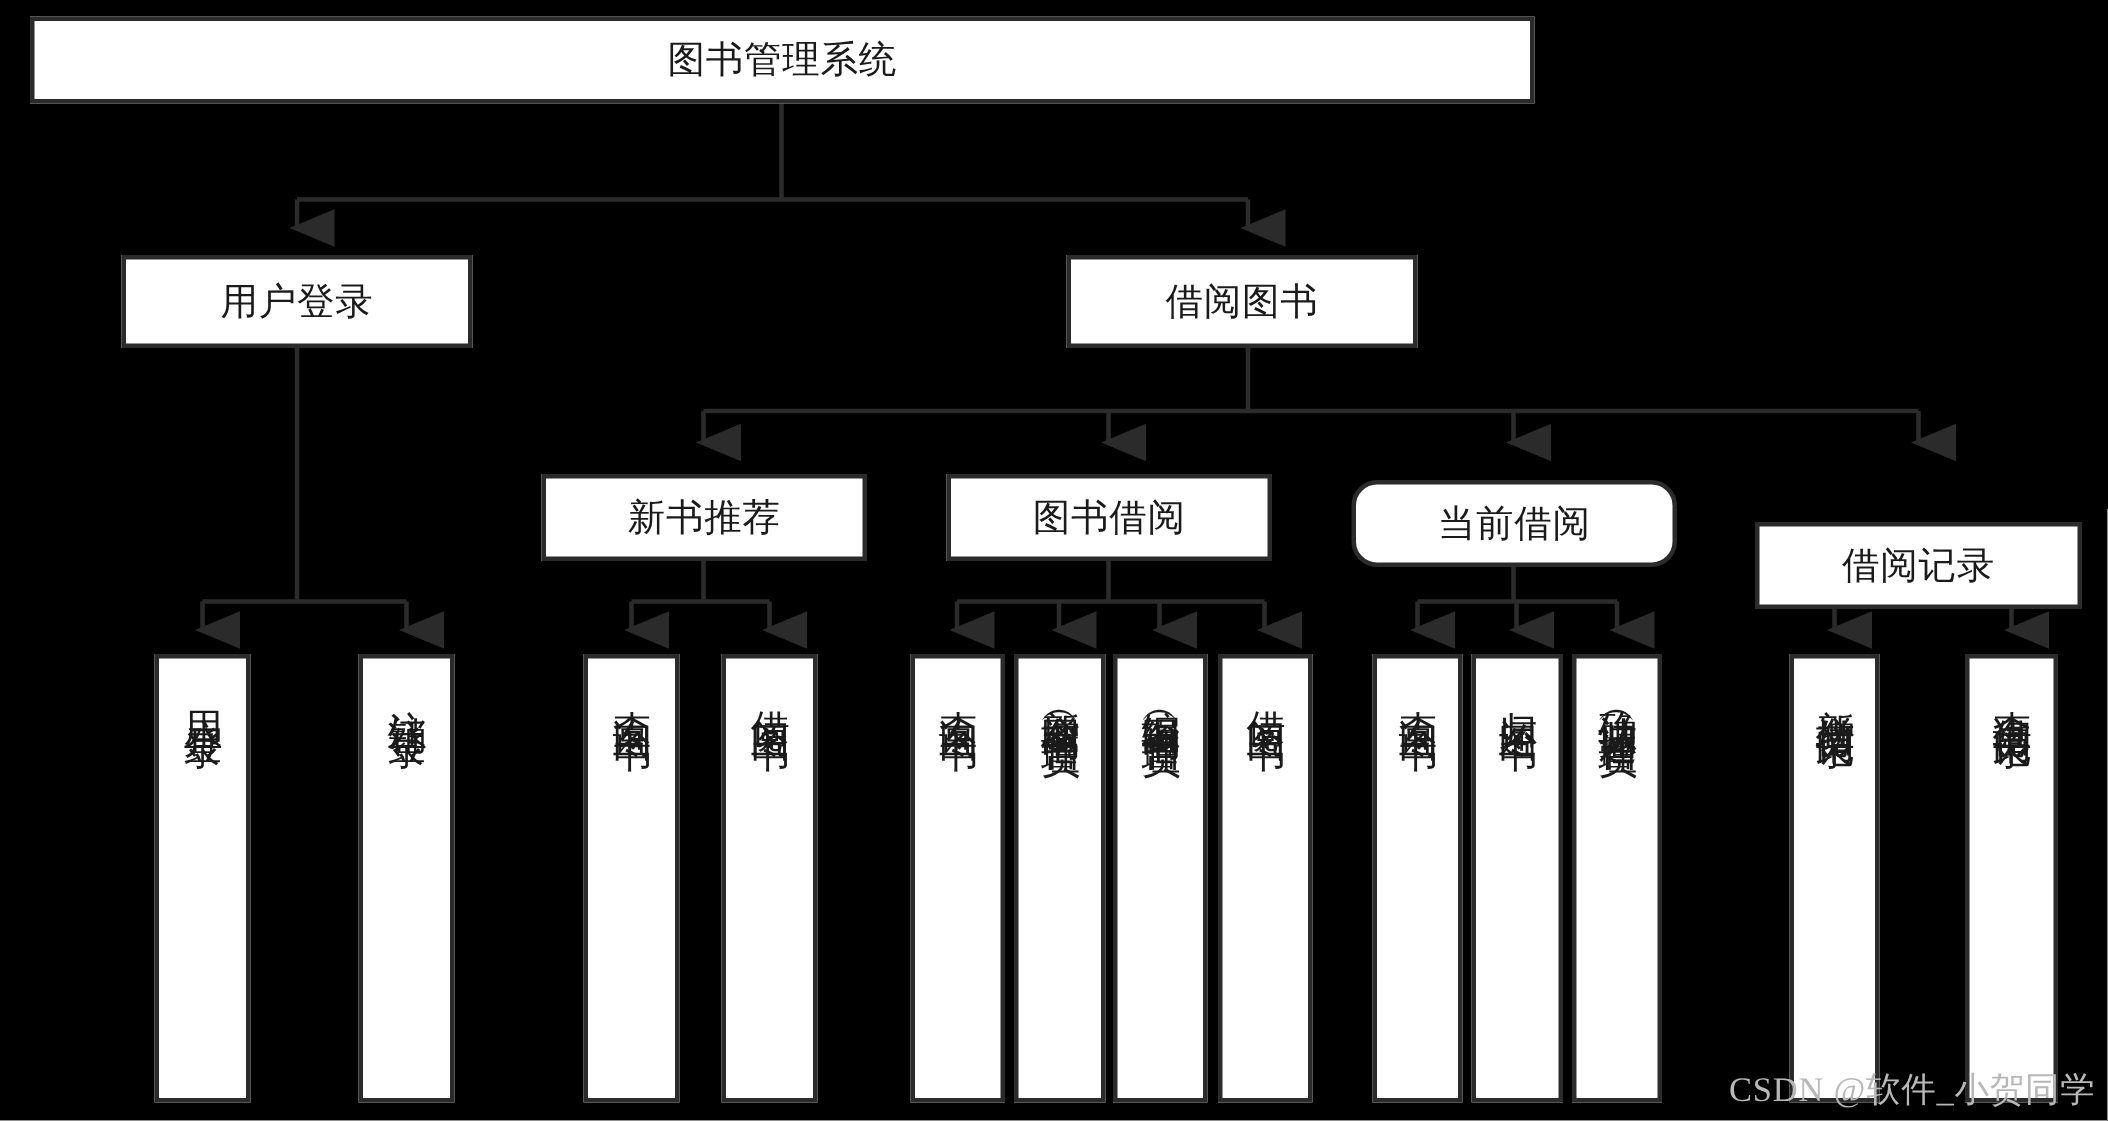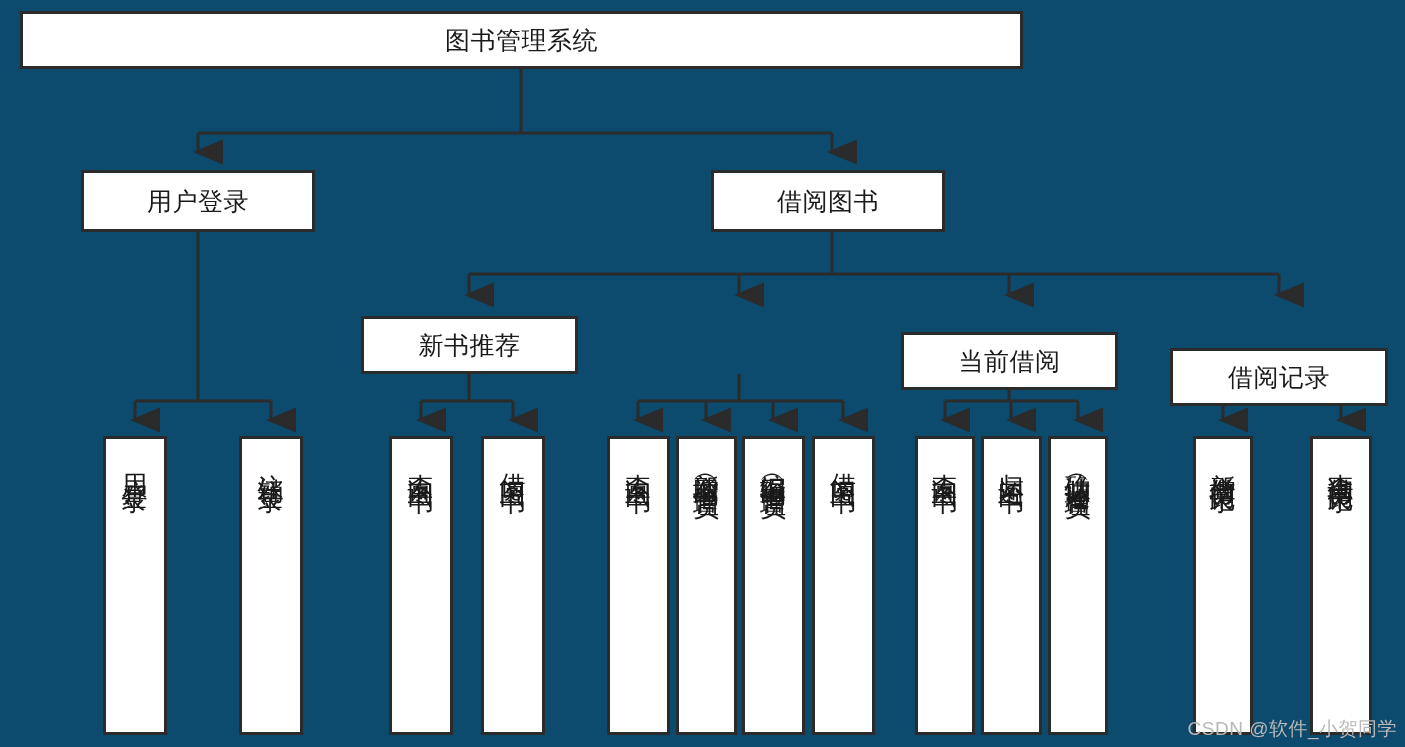--- a/index.html
+++ b/index.html
@@ -7,22 +7,23 @@
     padding: 0;
     background: #ffffff;
   }
   body {
     font-family: "Liberation Sans", "DejaVu Sans", sans-serif;
   }
   #canvas {
     position: relative;
     width: 1405px;
     height: 747px;
-    background: #0c4a6e;
+    background: #000000;
     overflow: hidden;
+    font-family: Liberation Serif, serif;
   }
   svg#edges {
     position: absolute;
     left: 0;
     top: 0;
     width: 1405px;
     height: 747px;
     pointer-events: none;
   }
   .node {
@@ -62,21 +63,21 @@
     white-space: nowrap;
     -webkit-writing-mode: vertical-rl;
   }
   .v-node.tall .lbl {
     letter-spacing: 3px;
   }
   .watermark {
     position: absolute;
     right: 8px;
     bottom: 5px;
-    font-size: 19px;
+    font-size: 23px;
     color: #b8b8b8;
     white-space: nowrap;
     z-index: 3;
     letter-spacing: 0.5px;
   }
 </style>
 </head>
 <body>
 
 <div id="canvas">
@@ -138,21 +139,24 @@
   <div class="node h-node" style="left:81px; top:170px; width:234px; height:62px;">
     <span class="lbl">用户登录</span>
   </div>
   <div class="node h-node" style="left:711px; top:170px; width:234px; height:62px;">
     <span class="lbl">借阅图书</span>
   </div>
 
   <div class="node h-node" style="left:361px; top:316px; width:217px; height:58px;">
     <span class="lbl">新书推荐</span>
   </div>
-  <div class="node h-node" style="left:901px; top:332px; width:217px; height:58px;">
+  <div class="node h-node" style="left:631px; top:316px; width:217px; height:58px;">
+    <span class="lbl">图书借阅</span>
+  </div>
+  <div class="node h-node" style="left:901px; top:320px; width:217px; height:58px;border-radius:17px;">
     <span class="lbl">当前借阅</span>
   </div>
   <div class="node h-node" style="left:1170px; top:316px; width:218px; height:58px;margin-top:32px;">
     <span class="lbl">借阅记录</span>
   </div>
 
   <div class="node v-node" style="left:103px; top:436px; width:64px; height:299px;">
     <span class="lbl">用户登录</span>
   </div>
   <div class="node v-node" style="left:239px; top:436px; width:64px; height:299px;">

